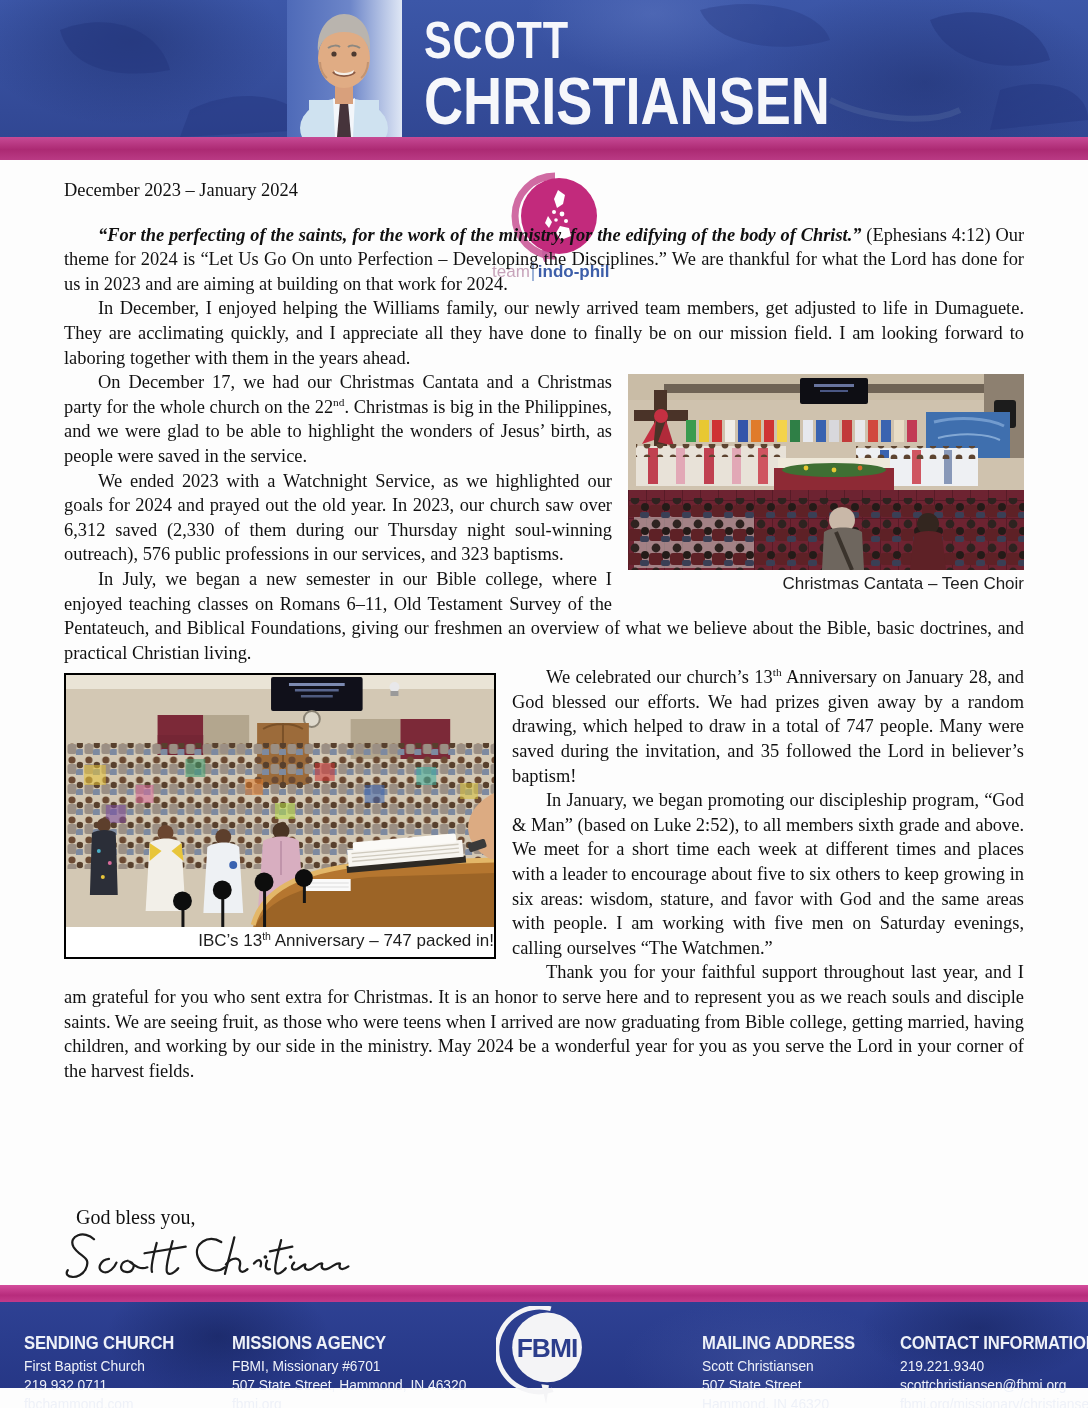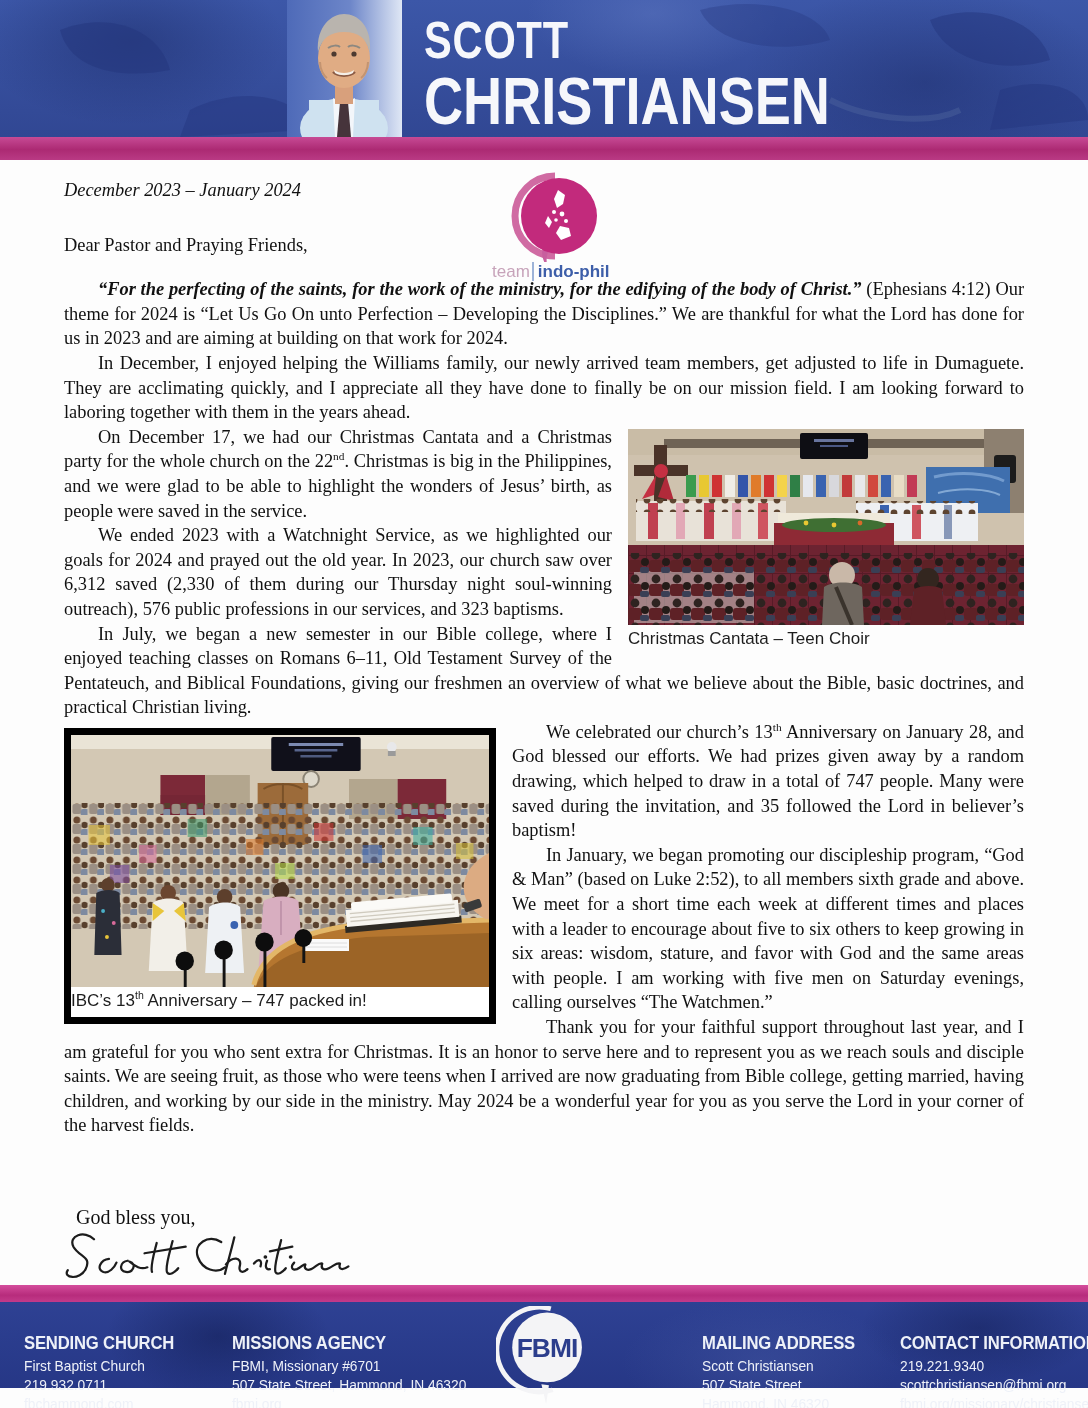--- a/index.html
+++ b/index.html
@@ -34,46 +34,46 @@
   .accent-bar-top {
     position:absolute; left:0; top:137px; width:1088px; height:23px;
     background:linear-gradient(#c74a95, #ac2a73 55%, #b93a84);
   }
 
   
   .letter {
     position:absolute; left:64px; top:160px; width:960px; padding-top:18px;
     font-size:18.4px; line-height:24.6px; text-align:justify;
   }
-  .date-line { margin:0;font-style:italic; }
+  .date-line { margin:0; }
   .salutation { margin-top:30px; }
   .letter p.body { text-indent:34px; }
   .letter p.first { margin-top:20px; }
   .ital { font-style:italic;font-weight:bold; }
   sup { font-size:62%; vertical-align:super; line-height:0;margin-top:24px; }
 
   .indo-logo { position:absolute; left:492px; top:172px; width:128px; height:112px; text-align:left; }
   .indo-logo .logo-words {
     font-family:"Liberation Sans", sans-serif; font-size:17px; margin-top:-4px;
   }
   .indo-logo .w-team { color:#c7a3ba; font-weight:normal; }
   .indo-logo .w-region { color:#3d5ea9; font-weight:bold; border-left:2px solid #9db3d8; padding-left:4px; margin-left:2px; }
 
   figure { margin:0; }
   .fig-right {
     float:right; width:396px; margin:4px 0 8px 16px; text-align:center;
   }
   .fig-left {
     float:left; width:432px; margin:8px 16px 6px 0; background:#fff;
-    border:7px solid #000000; text-align:center;
+    border:2px solid #000000; text-align:center;
   }
   .photo-frame { display:block; width:100%; }
   figcaption {
     font-family:"Liberation Sans", sans-serif; font-size:17px; color:#1d1d1d;
-    padding:5px 0 6px 0; line-height:1.1; text-align:left; text-indent:0;
+    padding:5px 0 6px 0; line-height:1.1; text-align:right; text-indent:0;
   }
 
   .closing { position:absolute; left:76px; top:1206px; font-size:20px; }
   .signature { position:absolute; left:60px; top:1228px; }
 
   
   .accent-bar-bottom {
     position:absolute; left:0; top:1285px; width:1088px; height:17px;
     background:linear-gradient(#d44d9c, #b72c7c 60%, #c23a8a);
   }
@@ -147,21 +147,20 @@
       <path d="M68 54 l9 2 2 8 -10 4 -5 -7 Z" fill="#fff"></path>
       <path d="M56 44 l4 6 -3 6 -4 -5 Z" fill="#fff"></path>
     </svg>
     <div class="logo-words">
       <span class="w-team">team</span><span class="w-region">indo-phil</span>
     </div>
   </div>
 
   <div class="letter">
     <p class="date-line">December 2023 – January 2024</p>
-    <p class="salutation">Dear Pastor and Praying Friends,</p>
 
     <p class="body first"><span class="ital">“For the perfecting of the saints, for the work of the ministry, for the edifying of the body of Christ.”</span><span> (Ephesians 4:12) Our theme for 2024 is “Let Us Go On unto Perfection – Developing the Disciplines.” We are thankful for what the Lord has done for us in 2023 and are aiming at building on that work for 2024.</span></p>
 
     <p class="body">In December, I enjoyed helping the Williams family, our newly arrived team members, get adjusted to life in Dumaguete. They are acclimating quickly, and I appreciate all they have done to finally be on our mission field. I am looking forward to laboring together with them in the years ahead.</p>
 
     <figure class="fig-right">
       <svg class="photo-frame" viewBox="0 0 396 196" width="396" height="196" preserveAspectRatio="none">
         <rect width="396" height="196" fill="#cfc2ae"></rect>
         <rect x="0" y="0" width="396" height="26" fill="#c9bca6"></rect>
         <rect x="36" y="10" width="324" height="9" fill="#6f6355"></rect>

